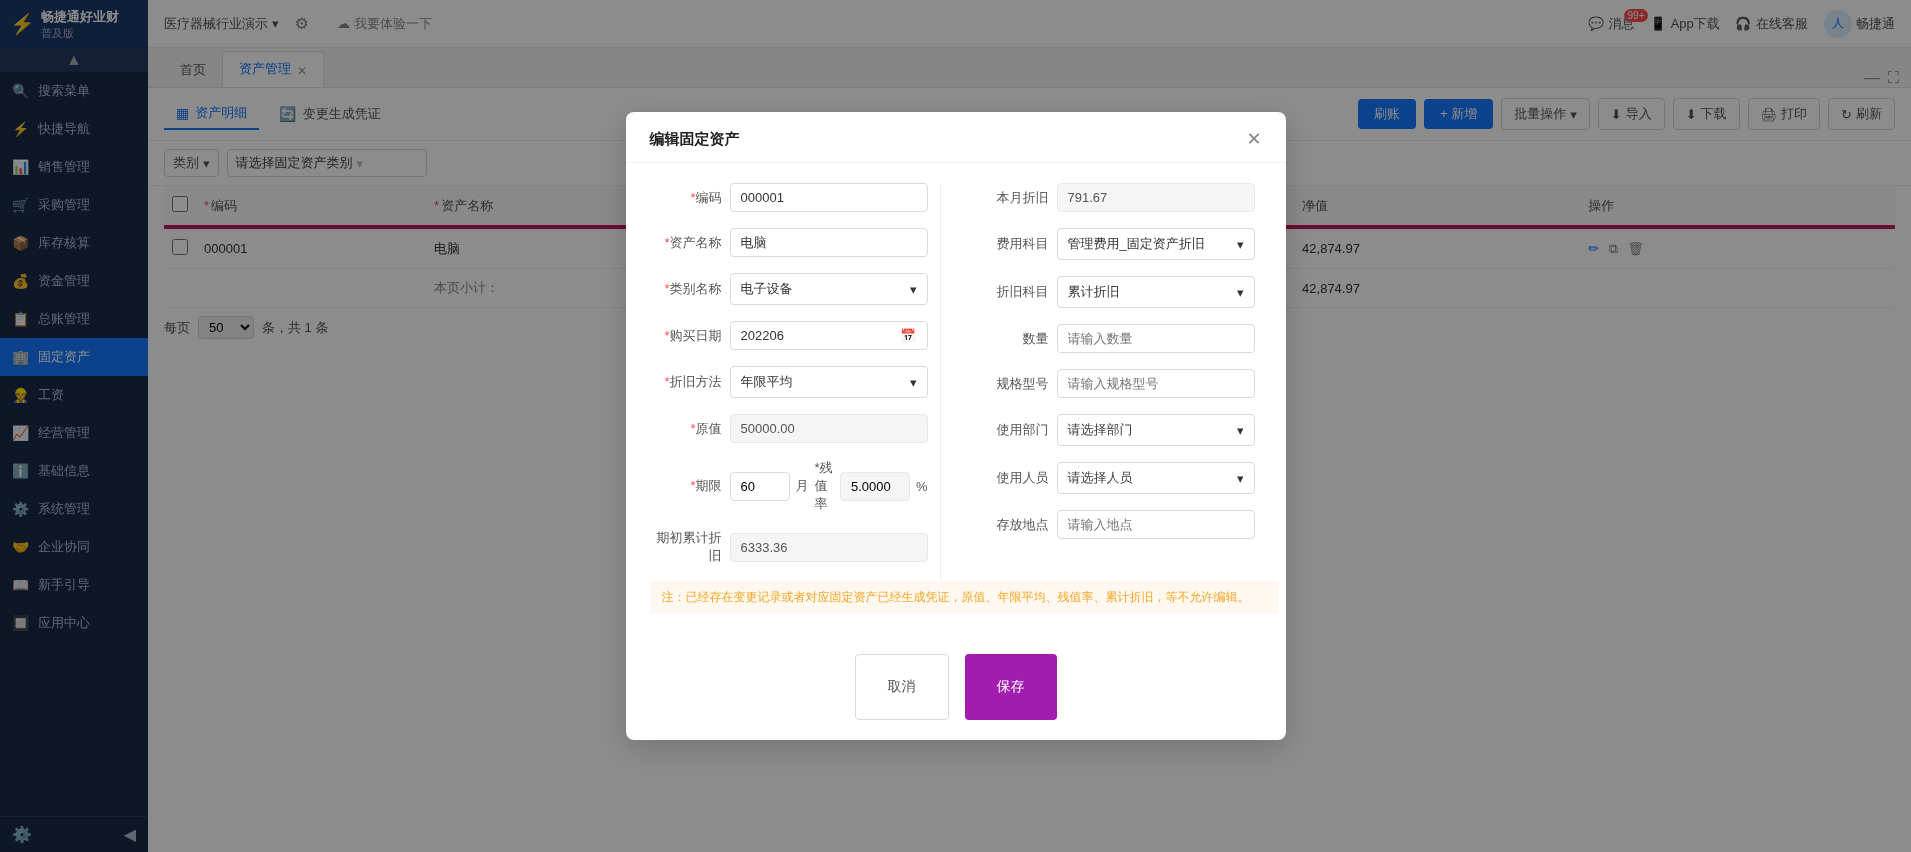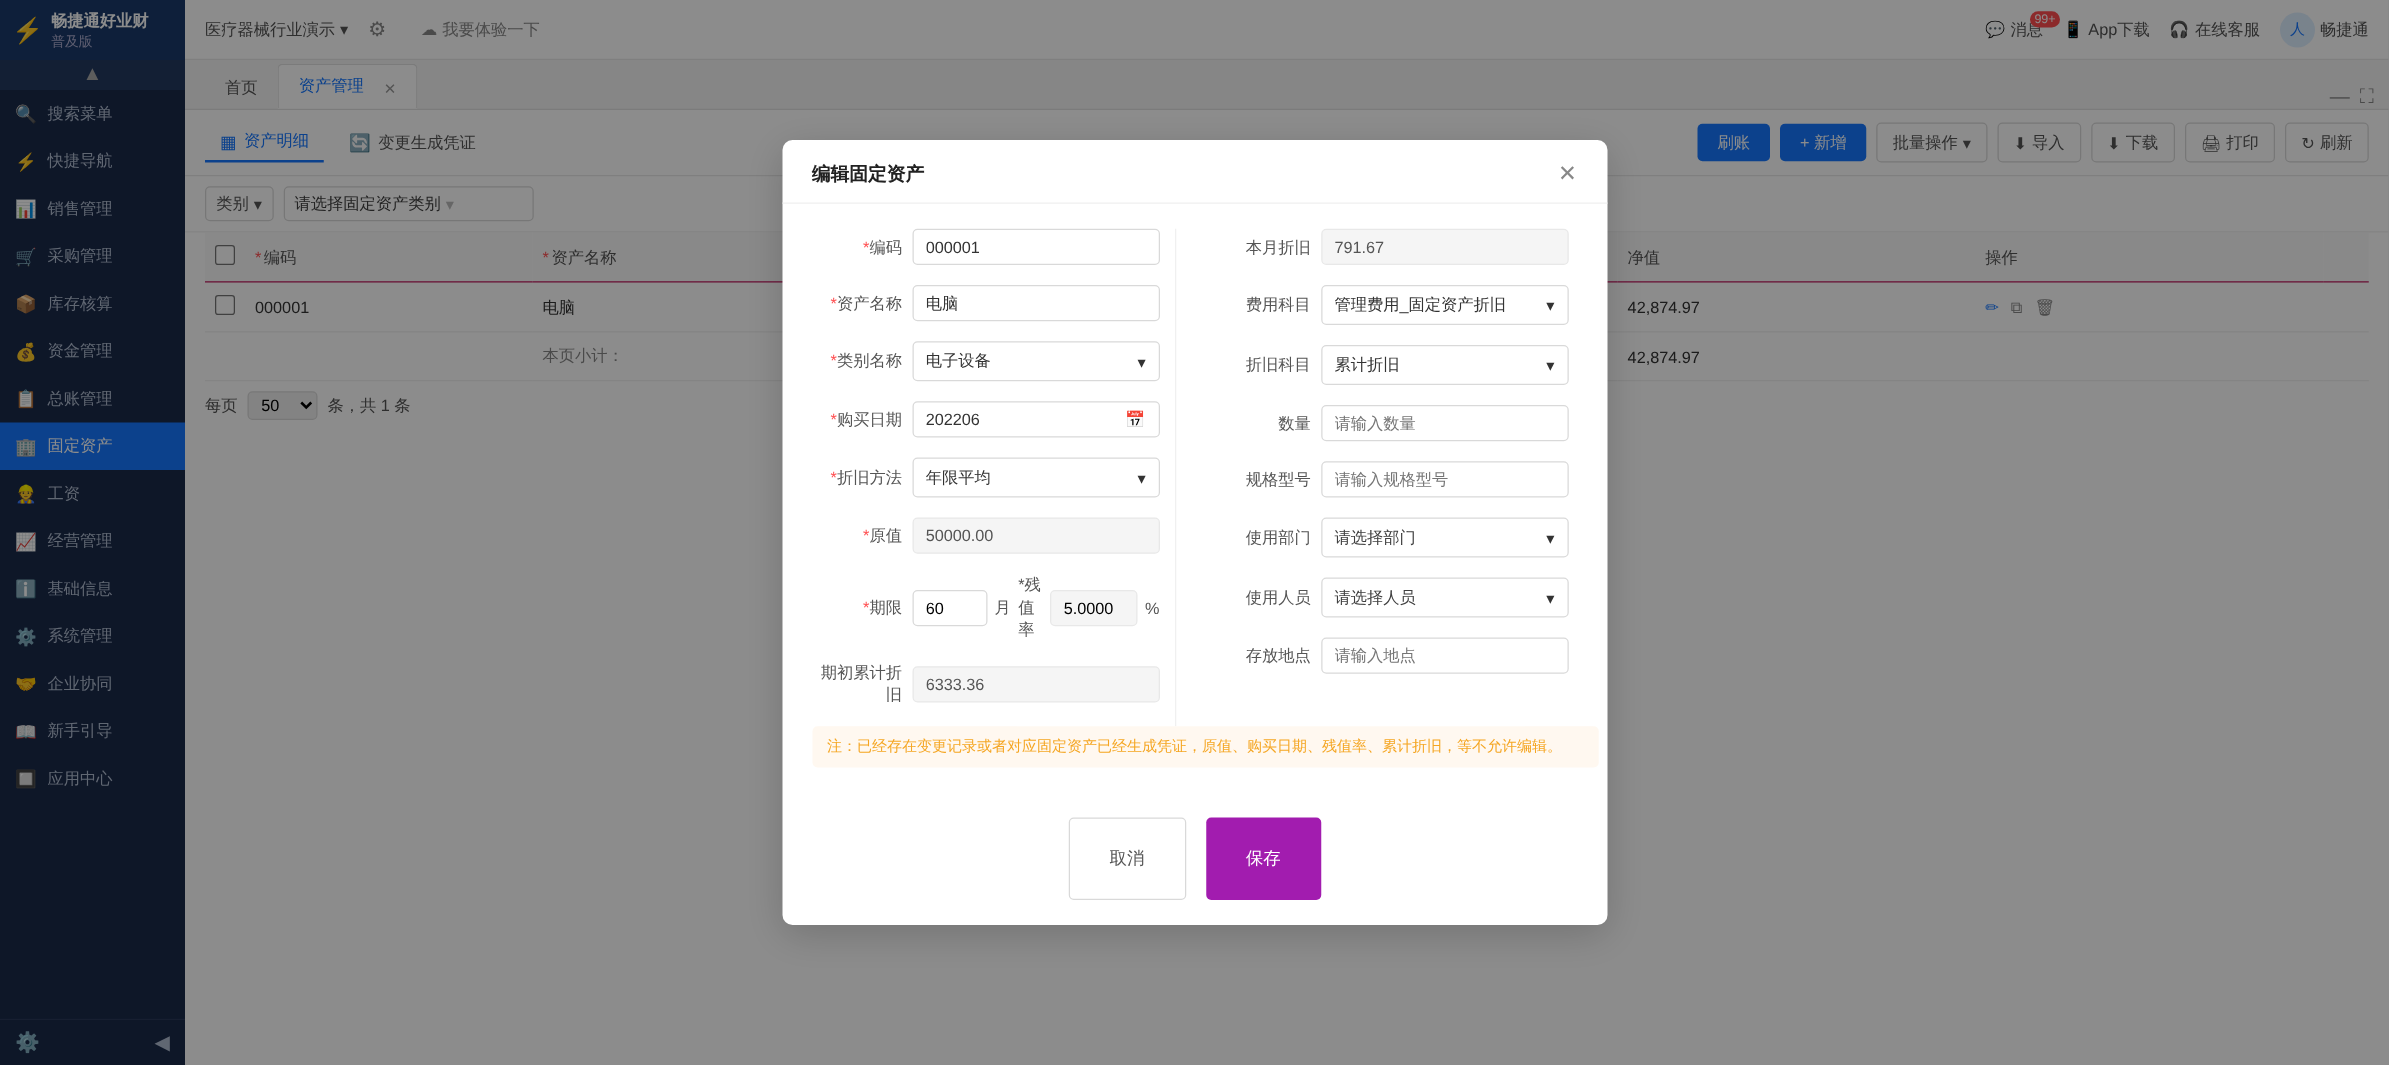--- a/index.html
+++ b/index.html
@@ -24,21 +24,21 @@
     .topbar-gear { color: #888; cursor: pointer; font-size: 16px; margin-left: 4px; }
     .topbar-cloud { display: flex; align-items: center; gap: 4px; color: #888; font-size: 13px; margin-left: 16px; cursor: pointer; }
     .topbar-right { margin-left: auto; display: flex; align-items: center; gap: 16px; }
     .topbar-badge { position: relative; display: inline-flex; align-items: center; gap: 4px; color: #555; font-size: 13px; cursor: pointer; }
     .badge-count { background: #ff4d4f; color: #fff; font-size: 10px; border-radius: 8px; padding: 1px 4px; position: absolute; top: -6px; right: -14px; }
     .topbar-user { display: flex; align-items: center; gap: 4px; color: #555; font-size: 13px; cursor: pointer; }
     .avatar { width: 28px; height: 28px; border-radius: 50%; background: #ddeeff; display: flex; align-items: center; justify-content: center; font-size: 12px; color: #1677ff; }
 
     
     .tabbar { height: 40px; background: #f5f5f5; display: flex; align-items: flex-end; padding: 0 0 0 16px; border-bottom: 1px solid #e0e0e0; }
-    .tab { padding: 8px 16px; font-size: 13px; color: #555; cursor: pointer; border-radius: 4px 4px 0 0; display: flex; align-items: flex-end; gap: 16px; }
+    .tab { padding: 8px 16px; font-size: 13px; color: #555; cursor: pointer; border-radius: 4px 4px 0 0; display: flex; align-items: flex-end; gap: 6px; }
     .tab.active { background: #fff; color: #1677ff; border: 1px solid #e0e0e0; border-bottom: 1px solid #fff; }
     .tab-close { color: #999; font-size: 12px; cursor: pointer; }
     .tab-plain { padding: 8px 16px; font-size: 13px; color: #555; cursor: pointer; }
     .tab-window-btns { margin-left: auto; display: flex; align-items: center; gap: 8px; padding-right: 12px; }
     .win-btn { cursor: pointer; color: #888; font-size: 16px; }
 
     
     .content { flex: 1; background: #fff; padding: 0; overflow: hidden; position: relative; }
 
     
@@ -51,21 +51,21 @@
     .btn-batch { background: #fff; color: #555; border: 1px solid #d9d9d9; border-radius: 4px; padding: 6px 12px; font-size: 13px; cursor: pointer; display: flex; align-items: center; gap: 4px; }
 
     
     .filter-row { display: flex; align-items: center; padding: 8px 16px; gap: 8px; border-bottom: 1px solid #f0f0f0; }
     .filter-select { border: 1px solid #d9d9d9; border-radius: 4px; padding: 4px 8px; font-size: 13px; color: #555; display: flex; align-items: center; gap: 4px; cursor: pointer; }
     .filter-select-wide { border: 1px solid #d9d9d9; border-radius: 4px; padding: 4px 24px 4px 8px; font-size: 13px; color: #bbb; display: flex; align-items: center; gap: 4px; width: 200px; cursor: pointer; }
 
     
     .table-wrap { padding: 0 16px; }
     table { width: 100%; border-collapse: collapse; font-size: 13px; }
-    th { background: #fafafa; color: #555; font-weight: 500; padding: 10px 8px; border-bottom: 1px solid #be185d; text-align: left; margin-left: 36px; }
+    th { background: #fafafa; color: #555; font-weight: 500; padding: 10px 8px; border-bottom: 4px solid #be185d; text-align: left; margin-left: 36px; }
     td { padding: 10px 8px; border-bottom: 1px solid #f0f0f0; color: #333; }
     .checkbox { width: 16px; height: 16px; }
     .required { color: #ff4d4f; margin-right: 2px; }
 
     
     .timeline { position: absolute; right: 0; top: 0; width: 36px; height: 100%; background: #f9f9f9; border-left: 1px solid #e8e8e8; display: flex; flex-direction: column; align-items: center; padding-top: 60px; gap: 2px; font-size: 11px; color: #888; }
     .timeline-item { padding: 4px 2px; text-align: center; cursor: pointer; }
     .timeline-item.highlight { background: #e6f0ff; color: #1677ff; border-radius: 2px; width: 100%; }
     .timeline-item.blue-circle { background: #1677ff; color: #fff; border-radius: 50%; width: 24px; height: 24px; display: flex; align-items: center; justify-content: center; font-size: 12px; }
 
@@ -441,20 +441,20 @@
             <span class="placeholder-text">请选择人员</span>
             <span>▾</span>
           </div>
         </div>
         <div class="form-row">
           <span class="form-label">存放地点</span>
           <input class="form-input" type="text" placeholder="请输入地点" style="">
         </div>
       </div>
 
-      <div class="note">注：已经存在变更记录或者对应固定资产已经生成凭证，原值、购买日期、残值率、累计折旧，等不允许编辑。</div>
+      <div class="note">注：已经存在变更记录或者对应固定资产已经生成凭证，原值、年限平均、残值率、累计折旧，等不允许编辑。</div>
     </div>
     <div class="modal-footer">
       <button class="btn-cancel">取消</button>
       <button class="btn-save">保存</button>
     </div>
   </div>
 </div>
 
 </body></html>

